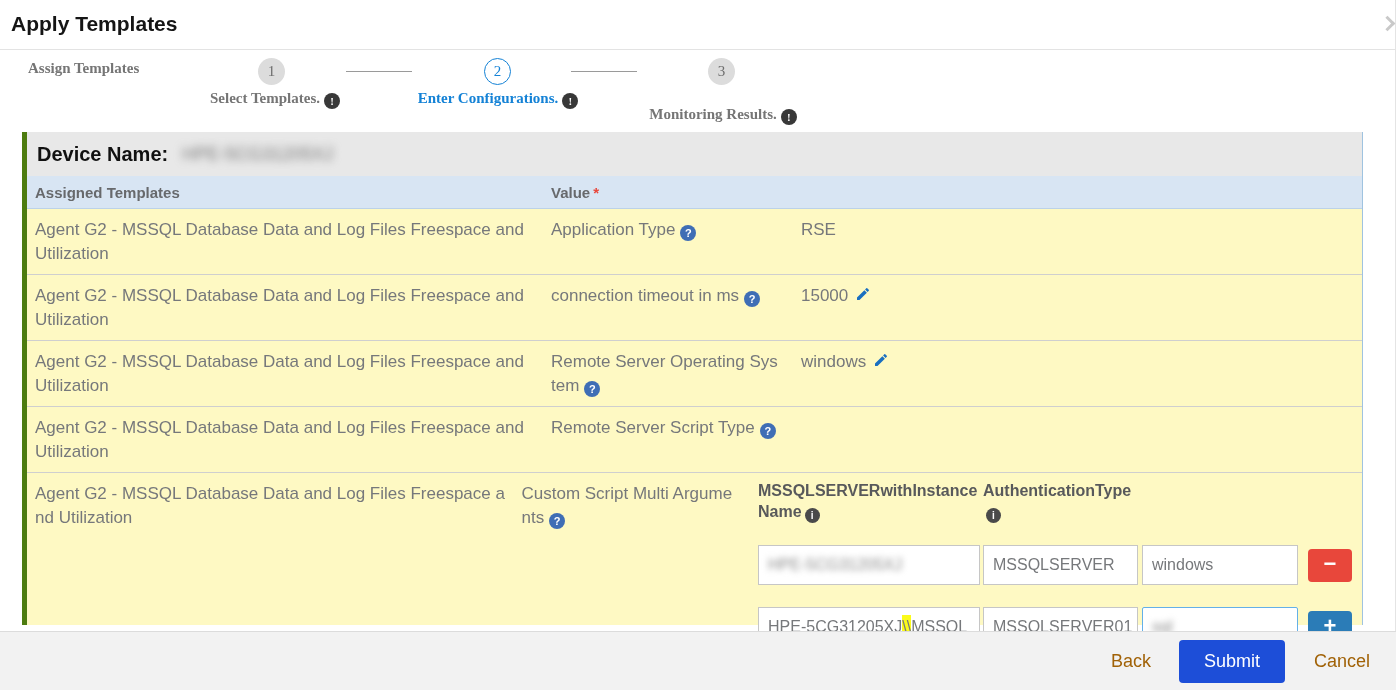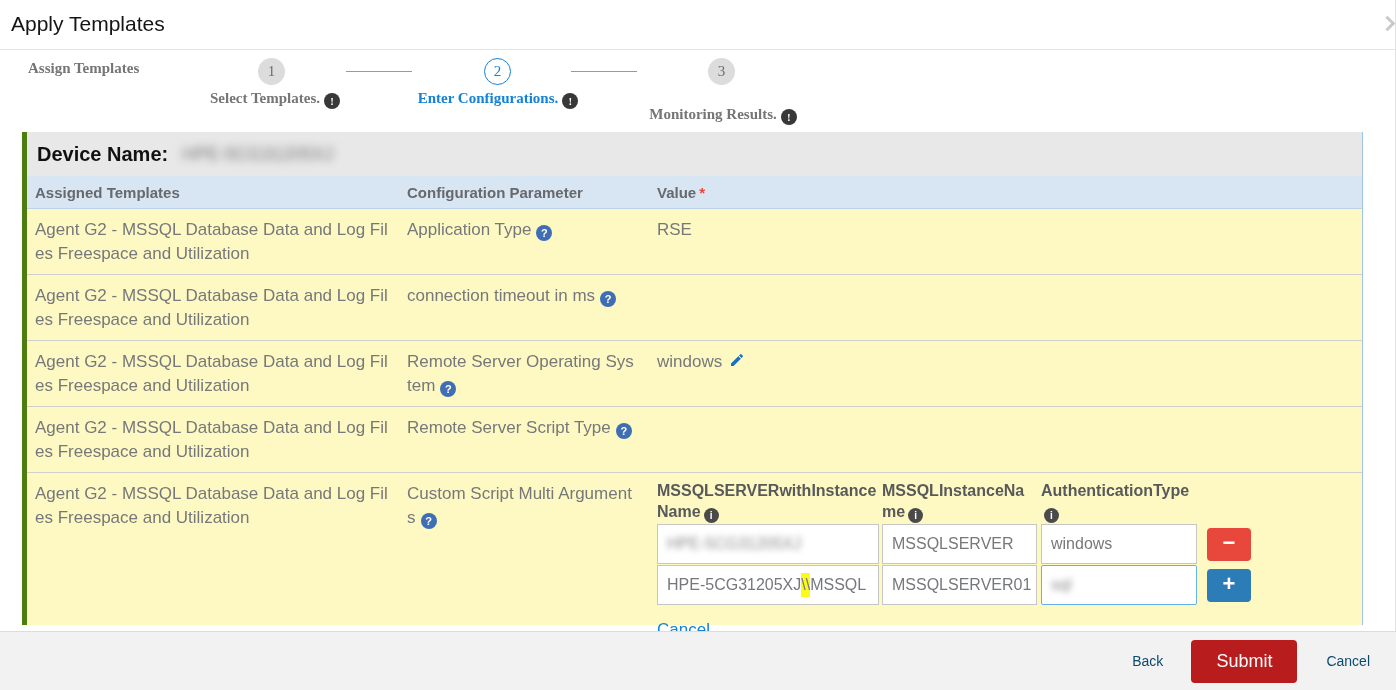--- a/index.html
+++ b/index.html
@@ -3,21 +3,21 @@
 <meta charset="utf-8">
 <style>
   * { margin:0; padding:0; box-sizing:border-box; }
   html,body { width:1396px; height:690px; overflow:hidden; background:#fff;
     font-family:"Liberation Sans", sans-serif; }
   .page { position:relative; width:1396px; height:690px; background:#fff;
     border-right:1px solid #e4e4e4; }
 
   
   .titlebar { position:relative; height:50px; border-bottom:1px solid #e3e3e3; }
-  .title { position:absolute; left:11px; top:12px; font-size:21px; font-weight:400; color:#151515; }
+  .title { position:absolute; left:11px; top:12px; font-size:21px; font-weight:700; color:#151515; }
   .chevron-right { position:absolute; right:2px; top:18px; width:11px; height:11px;
     border-top:3px solid #c9c9c9; border-right:3px solid #c9c9c9; transform:rotate(45deg); }
 
   
   .stepper { position:relative; height:70px;font-family:Liberation Serif, serif; }
   .stepper-label { position:absolute; left:28px; top:10px; font-size:15px; font-weight:700; color:#757575; }
   .step-circle { position:absolute; top:58px; width:27px; height:27px; border-radius:50%;
     background:#dcdcdc; color:#6d6d6d; font-size:15px; font-weight:400;
     display:flex; align-items:center; justify-content:center; top:8px; }
   .step-circle.active { background:#fff; border:1.5px solid #1482d6; color:#1482d6; }
@@ -31,21 +31,21 @@
 
   
   .panel { position:absolute; left:22px; top:132px; width:1341px; height:493px;
     border-left:5px solid #4d7c0f; border-right:1px solid #9fc3e0; background:#fef9c3; }
   .device-bar { height:44px; background:#e8e8e8; display:flex; align-items:center; padding-left:10px; }
   .device-label { font-size:20px; font-weight:600; color:#111; }
   .device-value { font-size:18px; color:#777; margin-left:14px; filter:blur(4px); user-select:none; }
 
   .thead { height:33px; background:#d8e5f3; border-bottom:1px solid #bcd2e8;
     display:flex; align-items:center; font-size:15px; font-weight:700; color:#67696c; }
-  .c1 { width:380px; padding-left:8px; padding-right:16px; word-break:break-all; }
+  .c1 { width:524px; padding-left:8px; padding-right:16px; word-break:break-all; }
   .c2 { width:250px; padding-right:22px; word-break:break-all; }
   .c3 { flex:1; padding-right:10px; }
   .req { color:#e8473b; font-weight:700; margin-left:3px; }
 
   .trow { display:flex; border-bottom:1px solid #cfcfcf; font-size:17px; color:#76787b;
     padding-top:9px; line-height:24px; }
   .trow .c1, .trow .c2 { padding-bottom:8px; }
   .r1 { min-height:60px; } .r2 { min-height:56px; } .r3 { min-height:58px; }
   .r4 { min-height:58px; } .r5 { min-height:182px; border-bottom:none; }
 
@@ -56,43 +56,43 @@
 
   
   .sub-headers { display:flex; margin-top:-2px; }
   .sh { font-size:16px; font-weight:700; color:#58595b; line-height:21px; word-break:break-all; }
   .w1 { width:222px; margin-right:3px; }
   .w2 { width:155px; margin-right:4px; }
   .w3 { width:156px; }
   .info-icon { display:inline-block; width:15px; height:15px; border-radius:50%;
     background:#4a4a4a; color:#fff; font-size:10px; font-weight:700; font-style:normal;
     text-align:center; line-height:15px; vertical-align:-2px; margin-left:3px; cursor:pointer; }
-  .arg-row { display:flex; align-items:center; margin-top:1px; }
+  .arg-row { display:flex; align-items:center; margin-top:22px; }
   .tinput { height:40px; border:1px solid #c6c6c6; background:#fff; padding:0 9px;
     font-size:16px; color:#76787b; display:flex; align-items:center; overflow:hidden;
     white-space:nowrap; cursor:text; }
   .tinput.focused { border:1.5px solid #64b0e8; border-radius:2px; }
   .redacted { filter:blur(3px); user-select:none; color:#8a8a8a; }
   mark.hl { background:#fbfb1a; color:#76787b; padding:0; }
   .rowbtn { width:44px; height:33px; border:none; border-radius:4px; color:#fff;
     font-size:22px; font-weight:700; line-height:30px; margin-left:10px; cursor:pointer;
     display:flex; align-items:center; justify-content:center; padding-bottom:2px; }
   .rowbtn.minus { background:#e8473b; }
   .rowbtn.plus { background:#2b7cb7; }
   .cancel-link { display:inline-block; margin-top:13px; font-size:17px; color:#1482d6;
     text-decoration:none; cursor:pointer; }
 
   
   .footer { position:absolute; left:0; bottom:0; width:1396px; height:59px;
     background:#f2f2f2; border-top:1px solid #dcdcdc; display:flex; align-items:center;
     justify-content:flex-end; padding-right:26px; }
-  .footer .textbtn { font-size:14px; color:#0c4a6e; background:none; border:none;
+  .footer .textbtn { font-size:18px; color:#a16207; background:none; border:none;
     cursor:pointer; font-family:inherit; }
   .btn-back { margin-right:28px; }
-  .btn-submit { background:#b91c1c; color:#fff; border:none; border-radius:4px;
+  .btn-submit { background:#1d4ed8; color:#fff; border:none; border-radius:4px;
     font-size:18px; padding:11px 25px; margin-right:29px; cursor:pointer; font-family:inherit; }
 </style>
 </head>
 <body>
 
 <div class="page">
 
   <div class="titlebar">
     <div class="title">Apply Templates</div>
     <span class="chevron-right"></span>
@@ -126,40 +126,44 @@
 
   <div class="panel">
 
     <div class="device-bar">
       <span class="device-label">Device Name:</span>
       <span class="device-value">HPE-5CG31205XJ</span>
     </div>
 
     <div class="thead">
       <div class="c1">Assigned Templates</div>
-      <div class="c2">Configuration Parameter</div>
       <div class="c3">
         <span>Value</span><span class="req">*</span>
       </div>
     </div>
 
     <div class="trow r1">
       <div class="c1">Agent G2 - MSSQL Database Data and Log Files Freespace and Utilization</div>
       <div class="c2">
         <span>Application Type</span><span class="q-icon">?</span>
       </div>
       <div class="c3">
         <span>RSE</span>
       </div>
     </div>
 
     <div class="trow r2">
       <div class="c1">Agent G2 - MSSQL Database Data and Log Files Freespace and Utilization</div>
       <div class="c2">
         <span>connection timeout in ms</span><span class="q-icon">?</span>
+      </div>
+      <div class="c3">
+        <span>15000</span><span class="pencil"><svg width="16" height="16" viewBox="0 0 24 24">
+              <path fill="#1a6fc0" d="M3 17.25V21h3.75L17.8 9.94l-3.75-3.75L3 17.25zM20.7 7.04c.39-.39.39-1.02 0-1.41l-2.34-2.34a.996.996 0 0 0-1.41 0l-1.83 1.83 3.75 3.75 1.83-1.83z"></path>
+            </svg></span>
       </div>
     </div>
 
     <div class="trow r3">
       <div class="c1">Agent G2 - MSSQL Database Data and Log Files Freespace and Utilization</div>
       <div class="c2">
         <span>Remote Server Operating System</span><span class="q-icon">?</span>
       </div>
       <div class="c3">
         <span>windows</span><span class="pencil"><svg width="16" height="16" viewBox="0 0 24 24">
@@ -178,23 +182,20 @@
     <div class="trow r5">
       <div class="c1">Agent G2 - MSSQL Database Data and Log Files Freespace and Utilization</div>
       <div class="c2">
         <span>Custom Script Multi Arguments</span><span class="q-icon">?</span>
       </div>
       <div class="c3">
 
         <div class="sub-headers">
           <div class="sh w1">
             <span>MSSQLSERVERwithInstanceName</span><span class="info-icon">i</span>
-          </div>
-          <div class="sh w2">
-            <span>MSSQLInstanceName</span><span class="info-icon">i</span>
           </div>
           <div class="sh w3">
             <span>AuthenticationType</span><span class="info-icon">i</span>
           </div>
         </div>
 
         <div class="arg-row">
           <div class="tinput w1">
             <span class="redacted">HPE-5CG31205XJ</span>
           </div>

